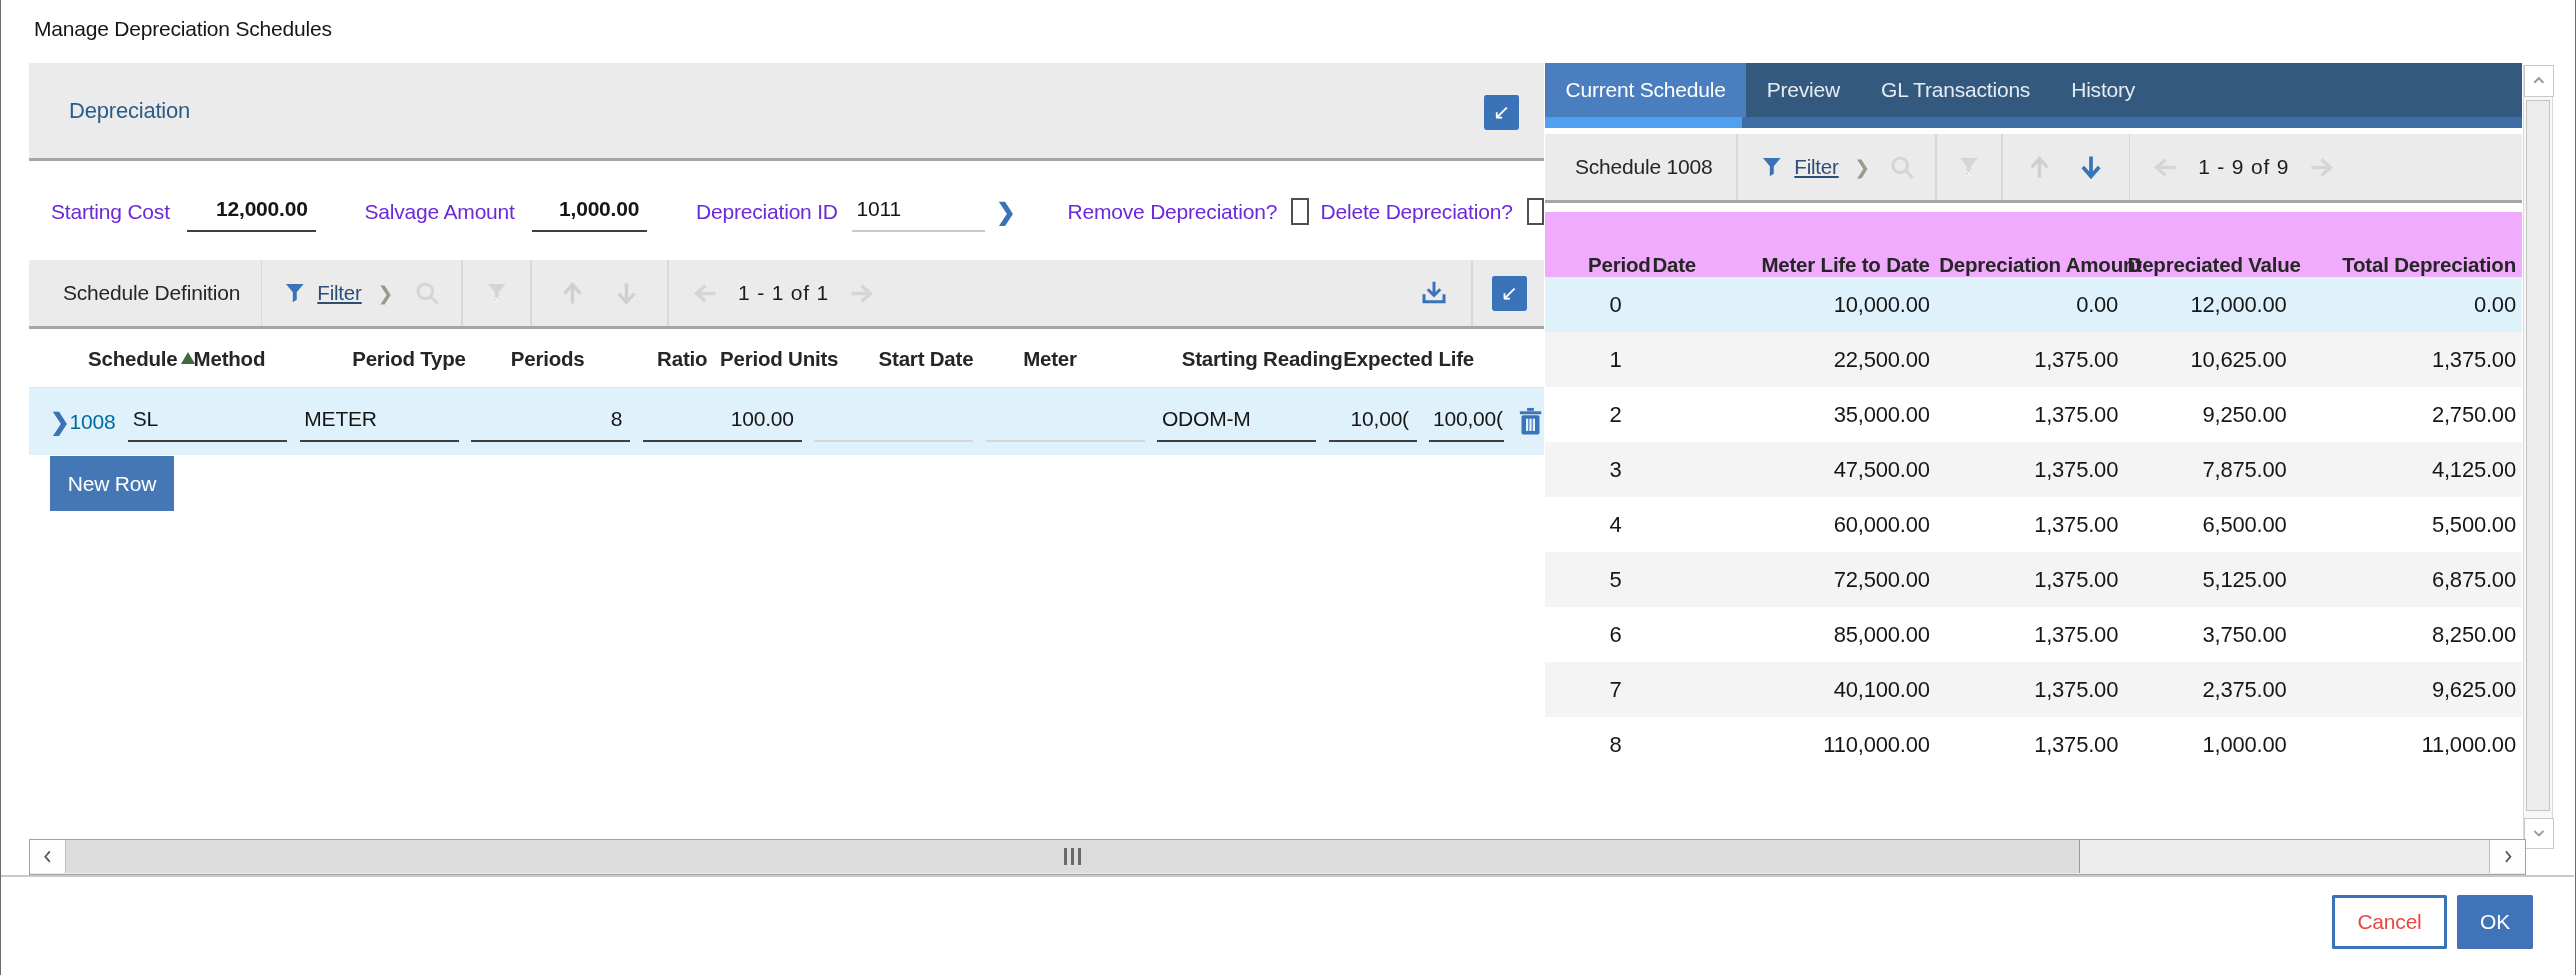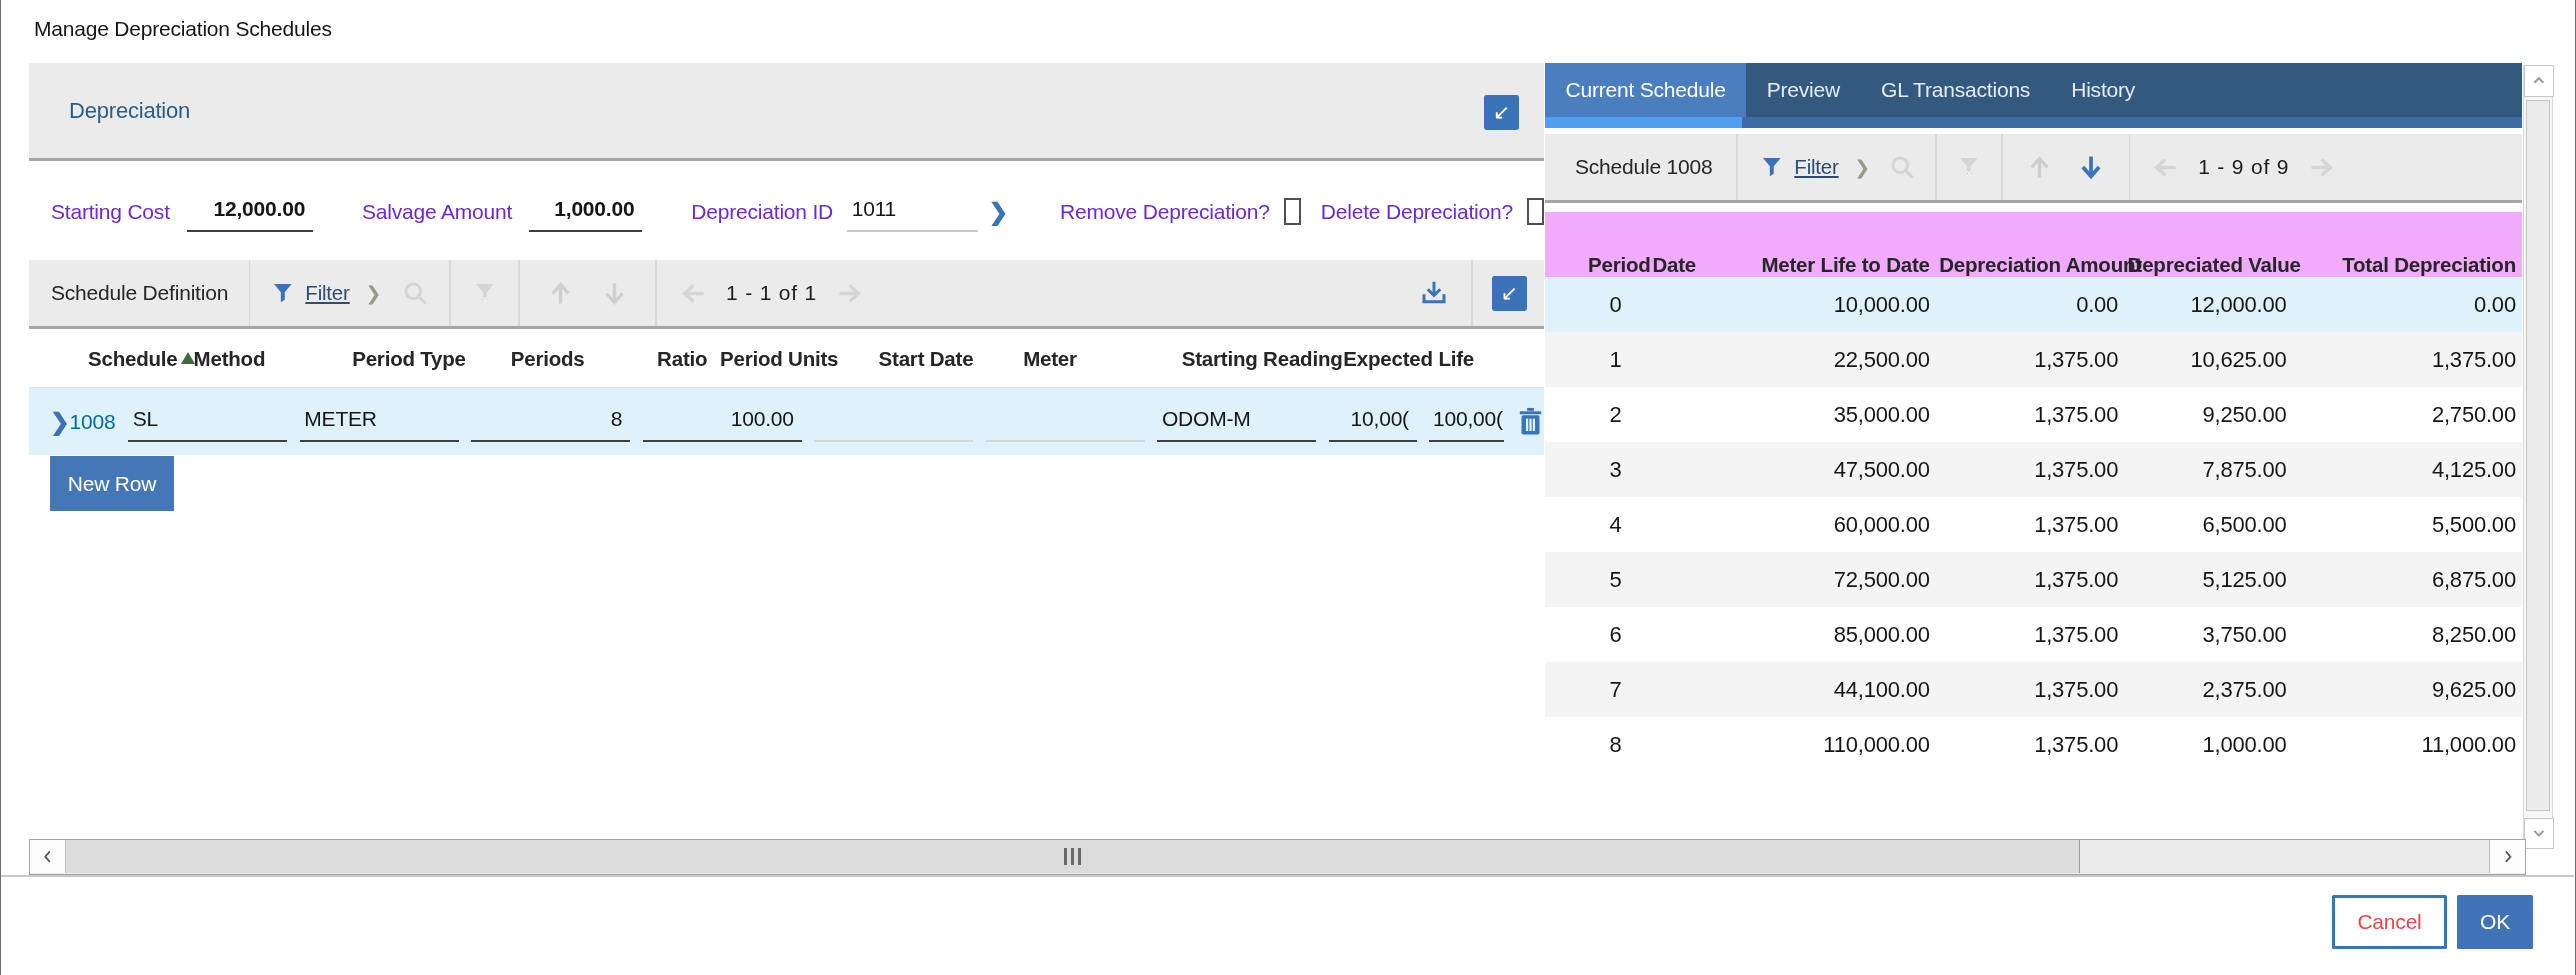--- a/index.html
+++ b/index.html
@@ -129,26 +129,26 @@
     <div class="fields-row">
       <span class="f-label" style="margin-left:22px;">Starting Cost</span>
       <span class="ul-input" style="width:212px; margin-left:17.3px;">12,000.00</span>
       <span class="f-label" style="margin-left:49px;">Salvage Amount</span>
       <span class="ul-input" style="width:189px; margin-left:17.3px;">1,000.00</span>
       <span class="f-label" style="margin-left:49px;">Depreciation ID</span>
       <span class="ul-input ro" style="width:220px; margin-left:14px;">1011</span>
       <span class="chev-blue" style="margin-left:11px;">❯</span>
       <span class="f-label" style="margin-left:52px;">Remove Depreciation?</span>
       <span class="checkbox" style="margin-left:14px;"></span>
-      <span class="f-label" style="margin-left:20px;">Delete Depreciation?</span>
+      <span class="f-label" style="margin-left:12px;">Delete Depreciation?</span>
       <span class="checkbox" style="margin-left:14px;"></span>
     </div>
 
     <div class="toolbar sd-toolbar">
-      <span class="tb-title" style="margin-left:22px; margin-right:20.5px;">Schedule Definition</span>
+      <span class="tb-title" style="margin-left:34px; margin-right:20.5px;">Schedule Definition</span>
       <span class="sep"></span>
       <span class="icon" style="margin-left:20.5px;">
         <svg width="23.6" height="23.6" viewBox="0 0 24 24">
             <path d="M3 3h18l-7 8.5V19l-4 2.5V11.5z" fill="#3b73b9"></path>
           </svg>
       </span>
       <span class="tb-link" style="margin-left:11px;">Filter</span>
       <span class="tb-chev" style="margin-left:15.7px; margin-right:20.5px;">❯</span>
       <span class="icon" style="margin-right:20.5px;">
         <svg width="27" height="27" viewBox="0 0 24 24" fill="none" stroke="#d5d5d5" stroke-width="2.6">
@@ -377,21 +377,21 @@
         <span class="r-num rc-period">6</span>
         <span class="r-num rc-date"></span>
         <span class="r-num rc-mlife">85,000.00</span>
         <span class="r-num rc-amt">1,375.00</span>
         <span class="r-num rc-val">3,750.00</span>
         <span class="r-num rc-tot">8,250.00</span>
       </div>
       <div class="r-row alt">
         <span class="r-num rc-period">7</span>
         <span class="r-num rc-date"></span>
-        <span class="r-num rc-mlife">44,100.00</span>
+        <span class="r-num rc-mlife">40,100.00</span>
         <span class="r-num rc-amt">1,375.00</span>
         <span class="r-num rc-val">2,375.00</span>
         <span class="r-num rc-tot">9,625.00</span>
       </div>
       <div class="r-row">
         <span class="r-num rc-period">8</span>
         <span class="r-num rc-date"></span>
         <span class="r-num rc-mlife">110,000.00</span>
         <span class="r-num rc-amt">1,375.00</span>
         <span class="r-num rc-val">1,000.00</span>

